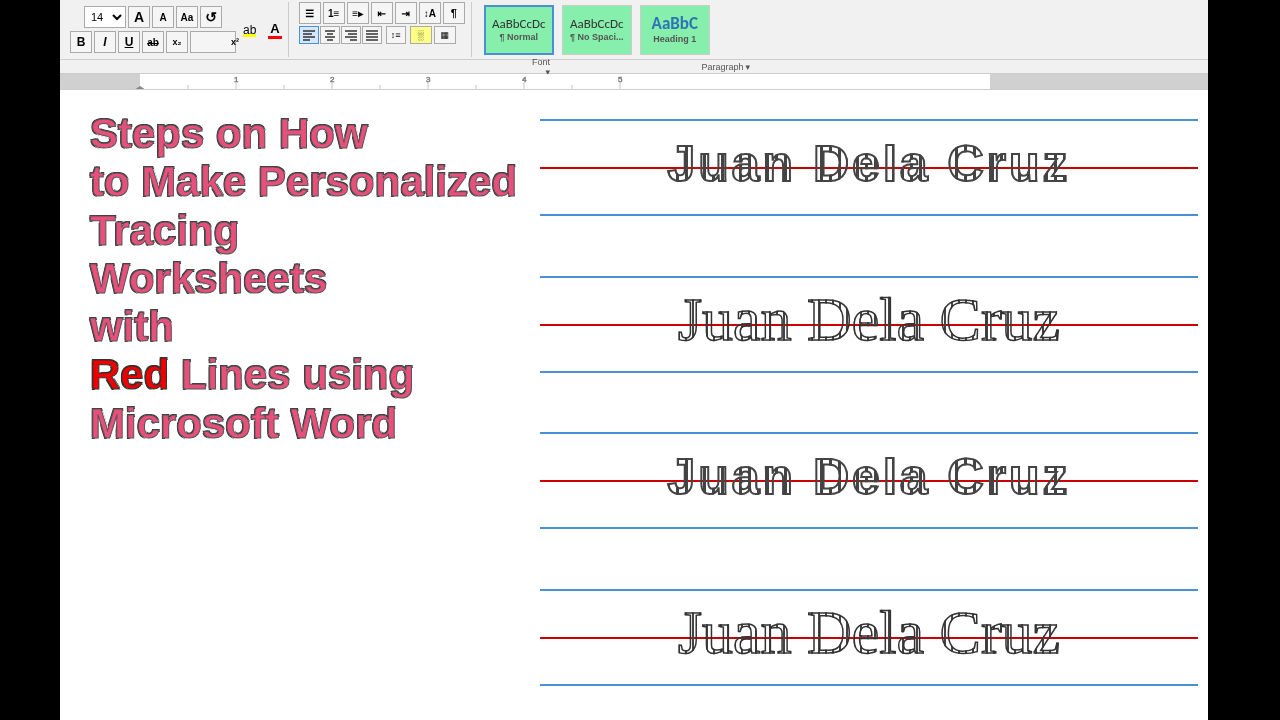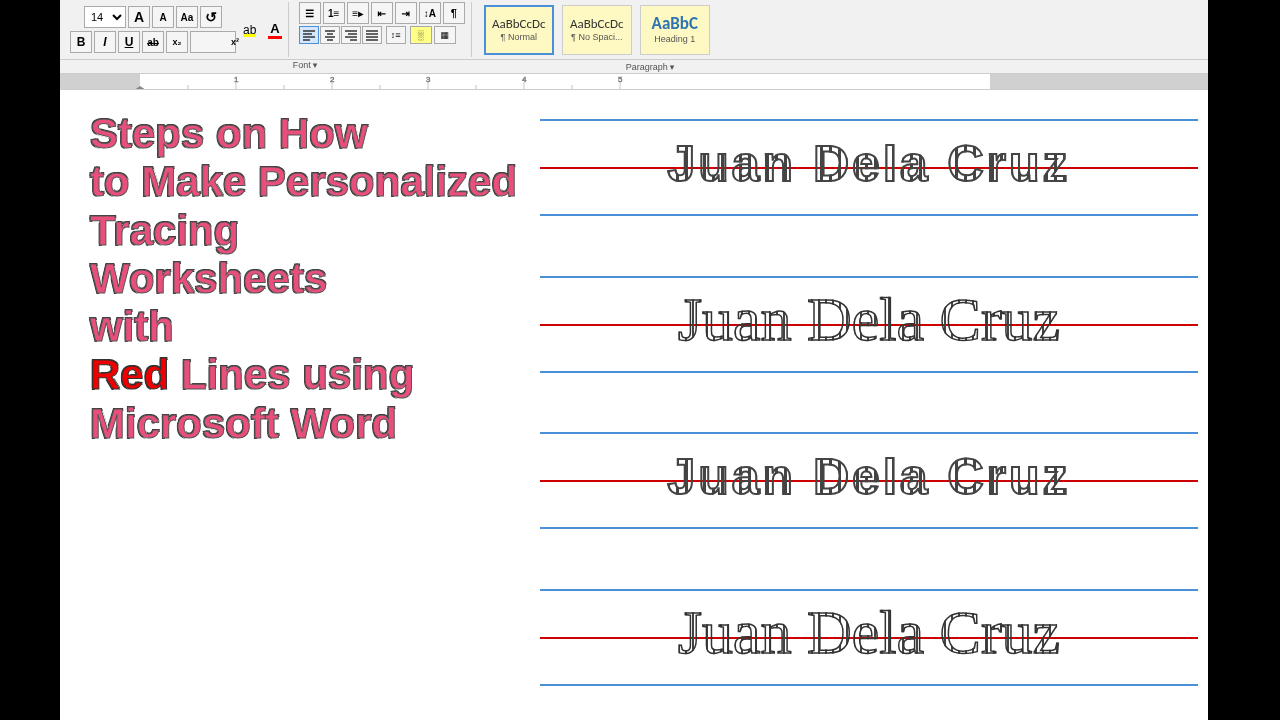--- a/index.html
+++ b/index.html
@@ -94,37 +94,38 @@
     }
 
     .style-box {
       display: flex;
       flex-direction: column;
       align-items: center;
       justify-content: center;
       width: 70px;
       height: 50px;
       border: 1px solid #ccc;
-      background: #fef9c3;
+      background: #86efac;
       cursor: pointer;
       padding: 2px;
     }
 
     .style-box-selected {
       border: 2px solid #4a90d9;
     }
 
     .style-box-text {
       font-size: 16px;
       line-height: 1.1;
     }
 
     .style-box-label {
       font-size: 9px;
       color: #555;
+      font-weight: bold;
     }
 
     
     .ruler {
       height: 16px;
       background: #f0f0f0;
       border-bottom: 1px solid #ccc;
       position: relative;
       flex-shrink: 0;
       overflow: hidden;
@@ -374,25 +375,25 @@
 
       <div class="style-box">
         <span class="style-box-text style-preview-h1" style="font-size:17px; color:#2e74b5; font-weight:bold; font-family: Calibri, sans-serif;">AaBbC</span>
         <span class="style-box-label">Heading 1</span>
       </div>
     </div>
 
   </div>
 
   <div style="display:flex; height:14px; background:#f1f1f1; border-bottom:1px solid #ccc; padding:0;">
-    <div style="width:490px; display:flex; align-items:flex-start; justify-content:center;">
+    <div style="width:490px; display:flex; align-items:flex-end; justify-content:center;flex-direction:column;">
       <span style="font-size:9px; color:#555;">Font</span>
       <span style="font-size:9px; color:#555; margin-left:2px;">▾</span>
     </div>
-    <div style="width:200px; display:flex; align-items:center; justify-content:center;">
+    <div style="width:200px; display:flex; align-items:center; justify-content:flex-end;">
       <span style="font-size:9px; color:#555;">Paragraph</span>
       <span style="font-size:9px; color:#555; margin-left:2px;">▾</span>
     </div>
   </div>
 
   <div class="ruler">
     <svg width="100%" height="16">
 
       <rect x="0" y="0" width="100%" height="16" fill="#f0f0f0"></rect>
 

